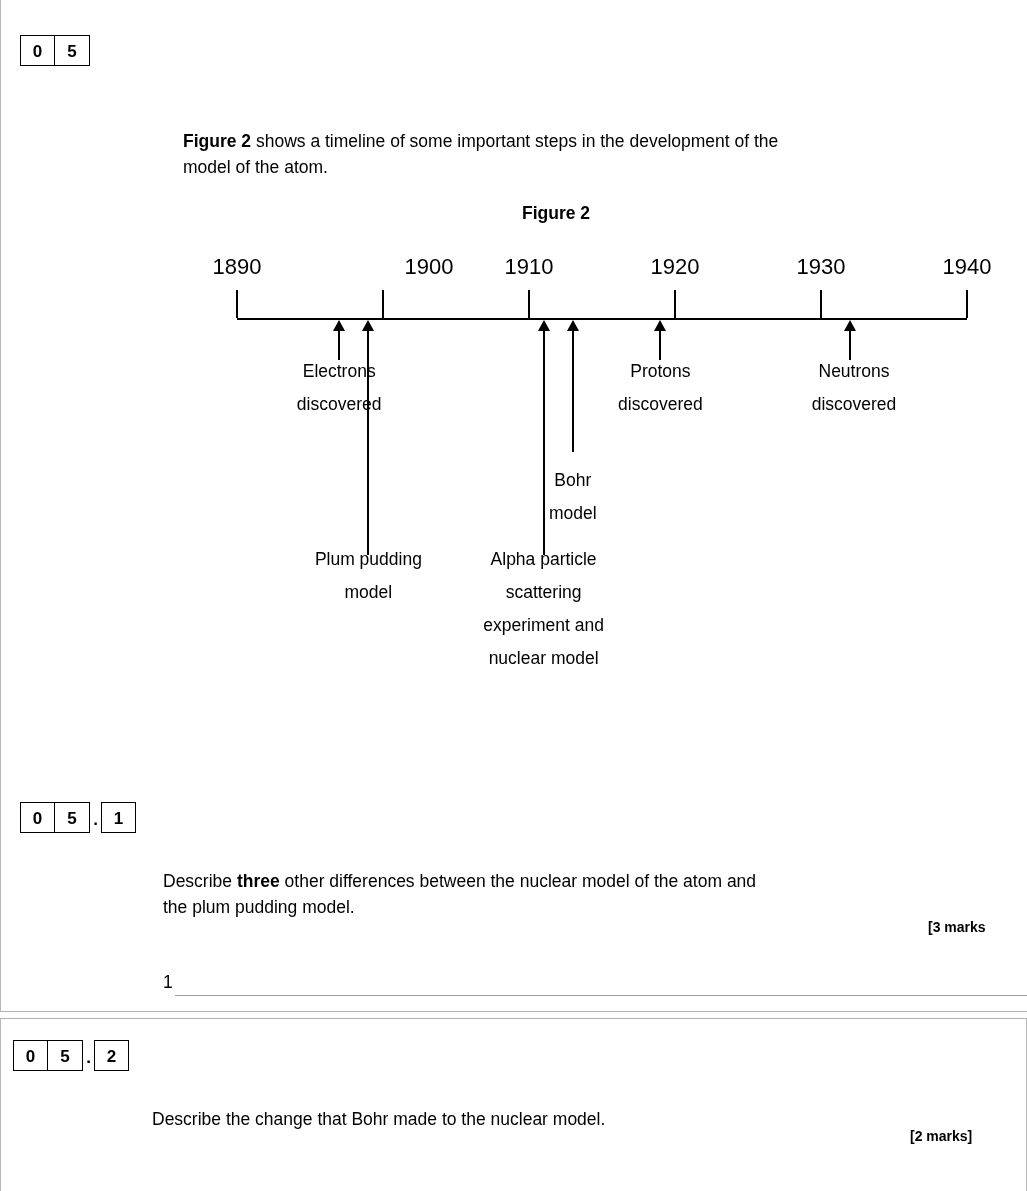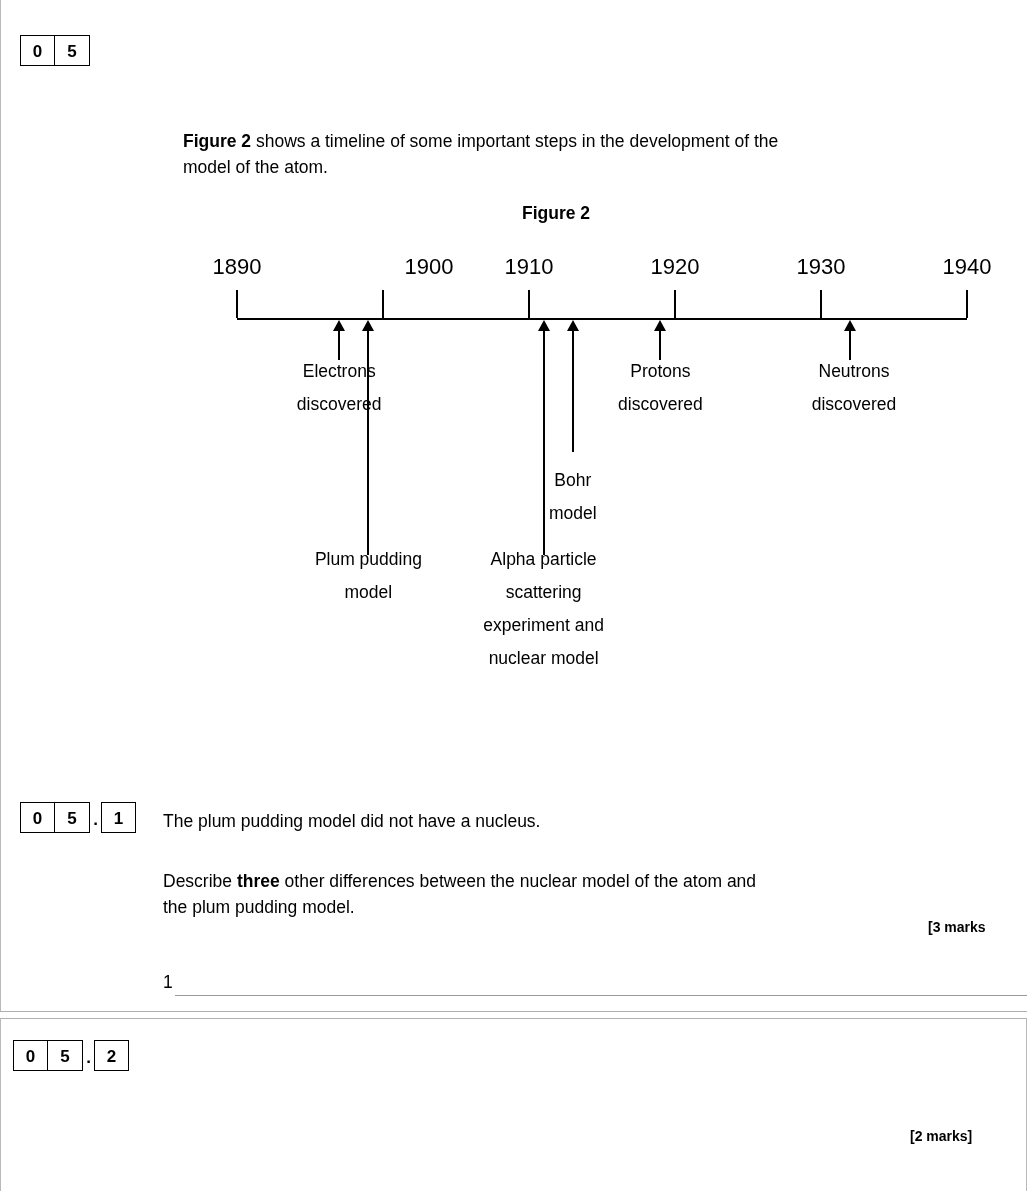--- a/index.html
+++ b/index.html
@@ -234,34 +234,34 @@
       </div>
   </div>
 
   <div class="qbox" style="left:20px; top:802px;">
     <div class="digit">0</div>
     <div class="digit">5</div>
     <div class="dot">.</div>
     <div class="digit sep">1</div>
   </div>
 
-  <div class="txt" style="left:163px; top:808px; width:800px;">The plum pudding model did not have a nucleus.</div>
 
   <div class="txt" style="left:163px; top:868px; width:810px;"><span>Describe </span><b>three</b><span> other differences between the nuclear model of the atom and
 the plum pudding model.</span></div>
 
   <div class="marks" style="left:928px; top:919px;">[3 marks</div>
 
   <div class="ansnum" style="left:163px; top:972px;">1</div>
   <div class="ansline" style="left:175px; top:995px; width:852px;"></div>
 
   <div class="qbox" style="left:13px; top:1040px;">
     <div class="digit">0</div>
     <div class="digit">5</div>
     <div class="dot">.</div>
     <div class="digit sep">2</div>
   </div>
 
 
+  <div class="txt" style="left:152px; top:1106px; width:810px;">Describe the change that Bohr made to the nuclear model.</div>
 
   <div class="marks" style="left:910px; top:1128px;">[2 marks]</div>
 
 </div>
 
 </body></html>

